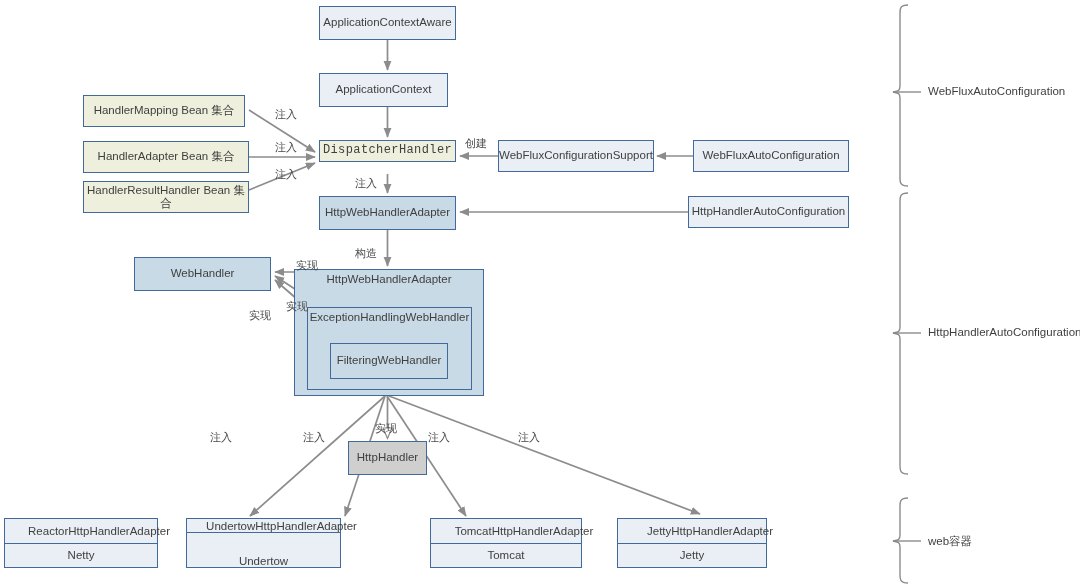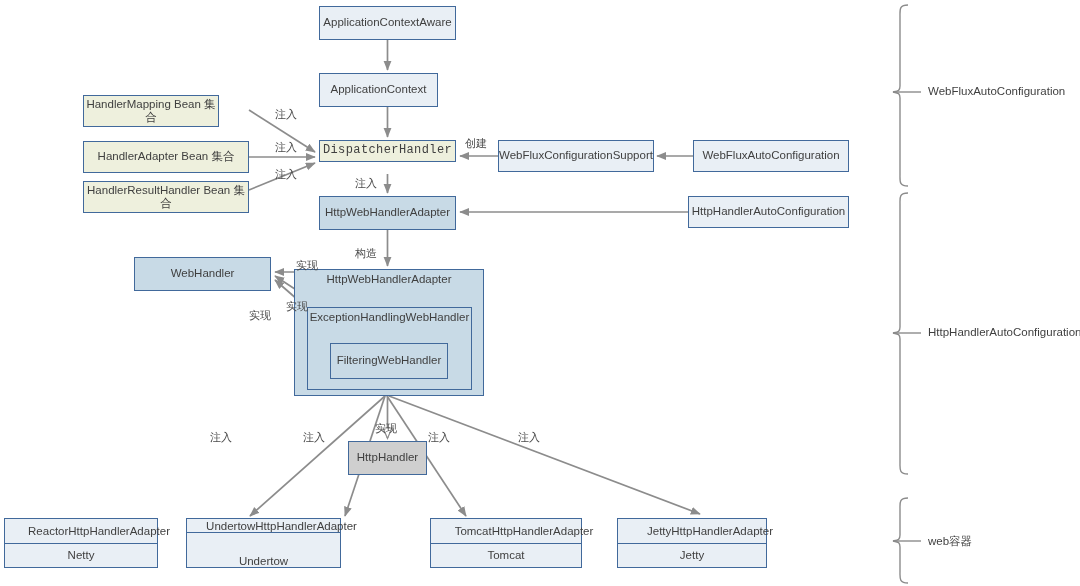--- a/index.html
+++ b/index.html
@@ -74,24 +74,24 @@
       <path d="M908,498 C899,498 900,503 900,509 L900,535 C900,540 898,540 893,541 C898,542 900,542 900,547 L900,572 C900,578 899,583 908,583"></path>
       <path d="M893,92 L921,92"></path>
       <path d="M893,333 L921,333"></path>
       <path d="M893,541 L921,541"></path>
     </g>
   </svg>
 
   <div class="node blue" style="left:319px;top:6px;width:137px;height:34px;">
     <span>ApplicationContextAware</span>
   </div>
-  <div class="node blue" style="left:319px;top:73px;width:119px;height:34px;">
+  <div class="node blue" style="left:319px;top:73px;width:129px;height:34px;">
     <span>ApplicationContext</span>
   </div>
-  <div class="node cream" style="left:83px;top:95px;width:136px;height:32px;">
+  <div class="node cream" style="left:83px;top:95px;width:162px;height:32px;">
     <span>HandlerMapping Bean 集合</span>
   </div>
   <div class="node cream" style="left:83px;top:141px;width:166px;height:32px;">
     <span>HandlerAdapter Bean 集合</span>
   </div>
   <div class="node cream" style="left:83px;top:181px;width:166px;height:32px;">
     <span>HandlerResultHandler Bean 集合</span>
   </div>
   <div class="node cream mono" style="left:319px;top:140px;width:137px;height:22px;">
     <span>DispatcherHandler</span>

